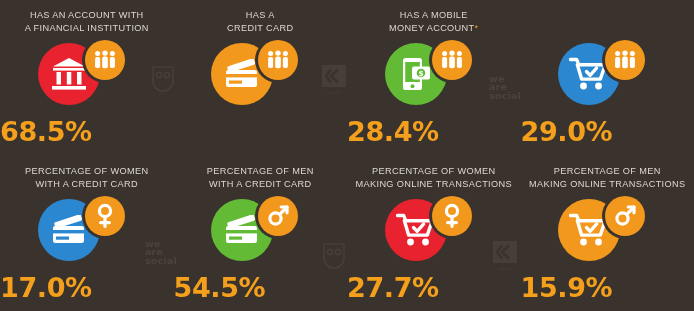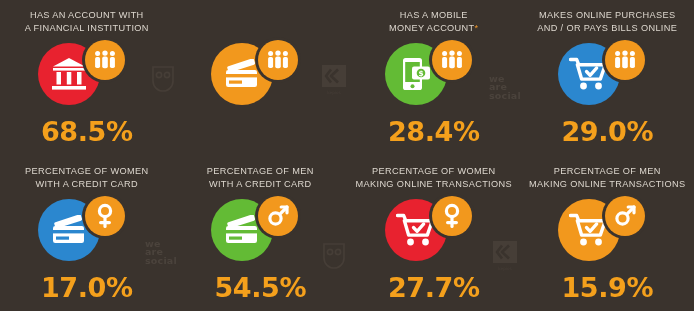--- a/index.html
+++ b/index.html
@@ -99,21 +99,21 @@
     display: flex;
     align-items: center;
     justify-content: center;
   }
 
   .value {
     position: absolute;
     bottom: 8px;
     left: 0;
     width: 100%;
-    text-align: center;
+    text-align: left;
     color: #f4a01c;
     font-size: 27px;
     font-weight: bold;
     letter-spacing: -0.4px;
     font-family: "DejaVu Sans", sans-serif;
   }
 
   
   .watermark {
     position: absolute;
@@ -176,20 +176,22 @@
                   <rect x="16.9" y="7" width="5" height="11" rx="1.8"></rect>
             </g>
               </svg>
           </div>
         </div>
       </div>
       <div class="value">68.5%</div>
     </div>
 
     <div class="card">
+      <div class="card-title"><span>HAS A
+CREDIT CARD</span></div>
       <div class="icon-cluster">
         <div class="main-circle c-orange">
           <div class="main-glyph">
             <svg width="40" height="30" viewBox="0 0 40 30">
                 <g fill="#ffffff">
               <g transform="rotate(-18 20 9)">
                 <rect x="6" y="3" width="28" height="6.5" rx="1.6"></rect>
               </g>
               <rect x="4" y="11" width="31" height="17" rx="2.2"></rect>
               <rect x="4" y="15" width="31" height="3.4" fill="#f2981d"></rect>
@@ -245,22 +247,20 @@
                   <rect x="16.9" y="7" width="5" height="11" rx="1.8"></rect>
             </g>
               </svg>
           </div>
         </div>
       </div>
       <div class="value">28.4%</div>
     </div>
 
     <div class="card">
-      <div class="card-title"><span>MAKES ONLINE PURCHASES
-AND / OR PAYS BILLS ONLINE</span></div>
       <div class="icon-cluster">
         <div class="main-circle c-blue">
           <div class="main-glyph">
             <svg width="40" height="36" viewBox="0 0 40 36">
                 <g fill="#ffffff">
               <path d="M1.5 3.5h6.2l2 5.2h26.6l-5 14.4H12.6L8.4 8.7" fill="none" stroke="#ffffff" stroke-width="3.4" stroke-linecap="round" stroke-linejoin="round"></path>
               <circle cx="14.5" cy="30" r="3.4"></circle>
               <circle cx="29.5" cy="30" r="3.4"></circle>
               <path d="M17.5 15.5l3.6 3.8 6.6-7.4" fill="none" stroke="#ffffff" stroke-width="3.3" stroke-linecap="round" stroke-linejoin="round"></path>
             </g>

